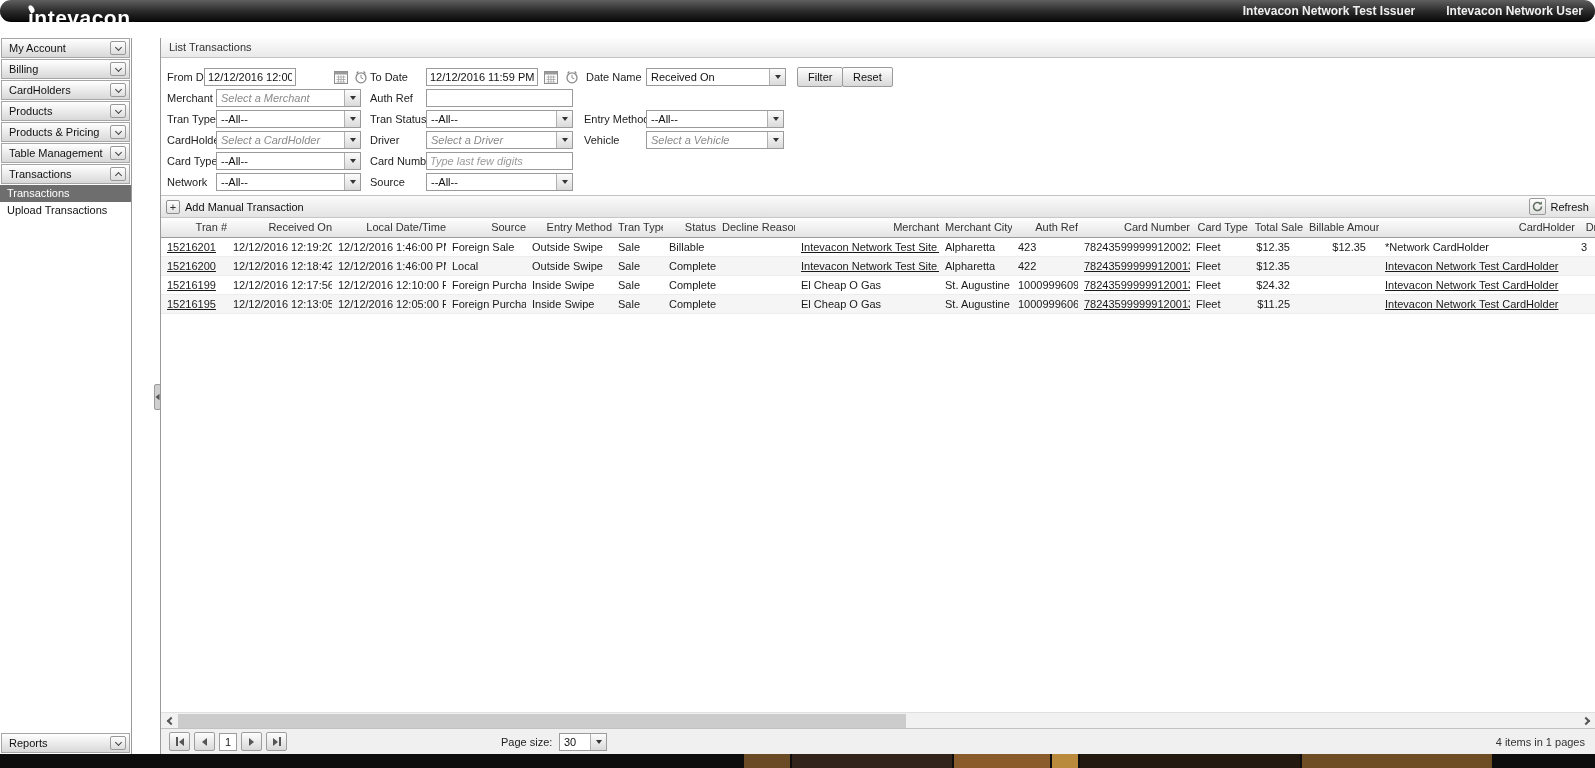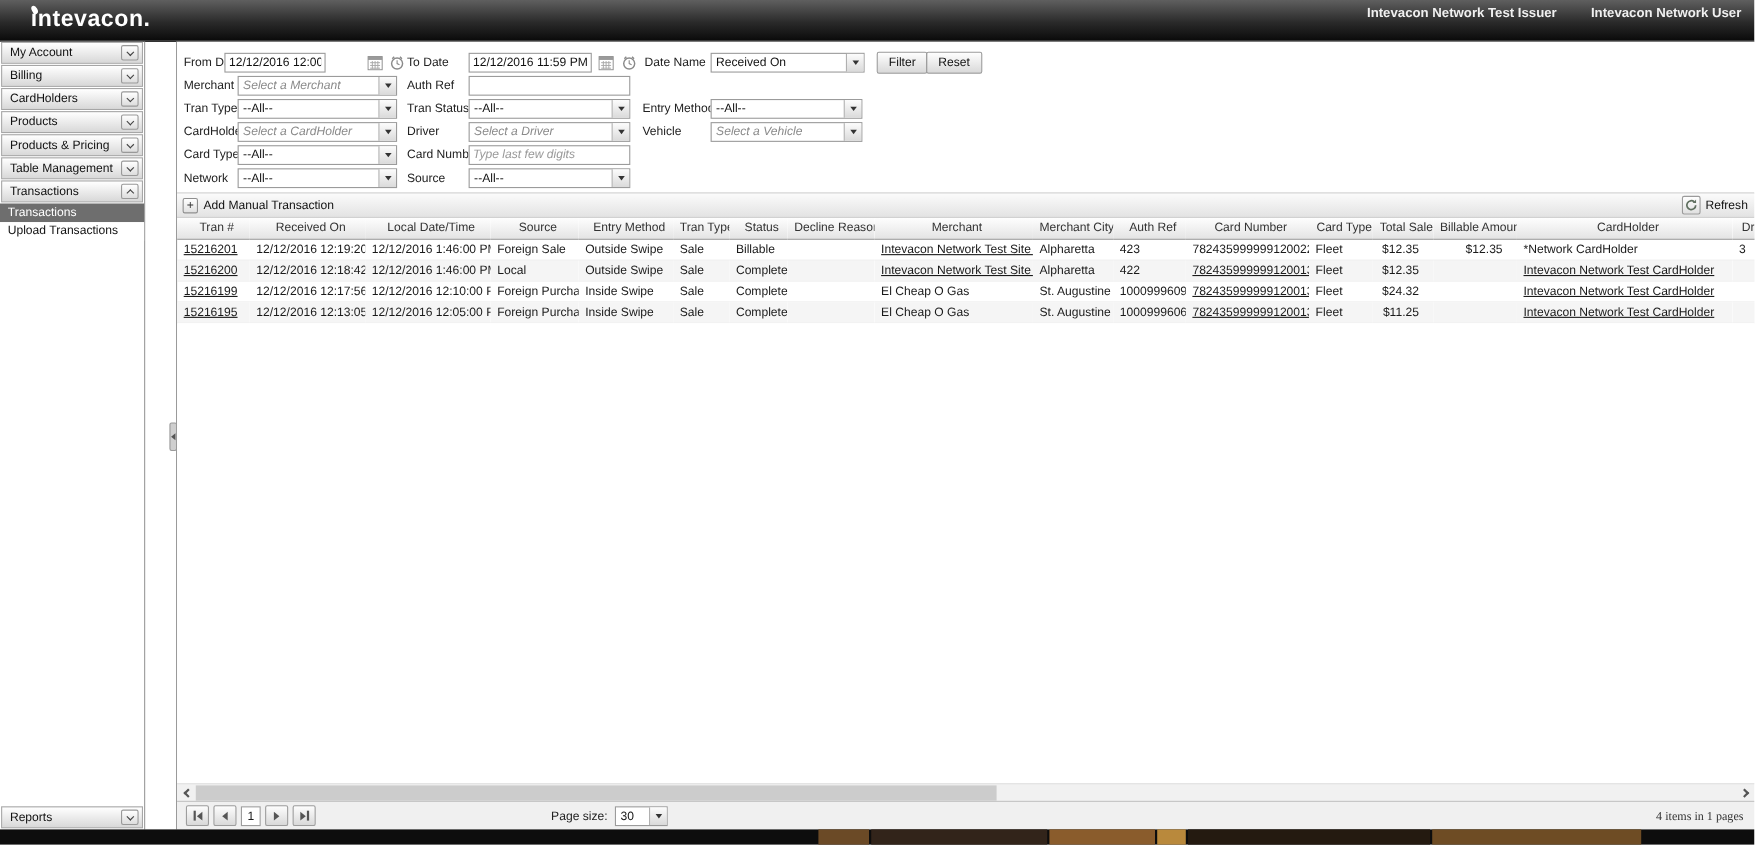--- a/index.html
+++ b/index.html
@@ -2,22 +2,22 @@
 <html><head>
 <meta charset="utf-8">
 <style>
   * { box-sizing: border-box; }
   html,body { margin:0; padding:0; }
   body {
     width:1595px; height:768px; position:relative; overflow:hidden;
     font-family:"Liberation Sans", sans-serif; background:#fff; font-size:11px; color:#1a1a1a;
   }
   
-  .header { position:absolute; top:0; left:0; width:1595px; height:38px;
-    background:linear-gradient(#5f5f5f, #2a2a2a 55%, #0a0a0a); border-bottom:1px solid #000; }
+  .header { position:absolute; top:0; left:0; width:1595px; height:22px;
+    background:linear-gradient(#5f5f5f, #2a2a2a 55%, #0a0a0a); border-bottom:1px solid #000;border-radius:14px; }
   .logo { position:absolute; left:28px; top:6px; font-size:21px; font-weight:bold; color:#fff; letter-spacing:.5px; }
   .logo .flame { position:absolute; left:1px; top:-1px; width:5px; height:8px; background:#fff;
     border-radius:60% 60% 60% 0; transform:rotate(-30deg); }
   .header-right { position:absolute; right:12px; top:4px; }
   .header-right span { color:#f0f0f0; font-size:12px; font-weight:bold; margin-left:28px; }
   
   .sidebar { position:absolute; top:38px; left:0; width:132px; bottom:14px; background:#fff;
     border-right:1px solid #9a9a9a; }
   .acc { position:relative; height:20px; border:1px solid #a6a6a6; background:linear-gradient(#ffffff,#d8d8d8);
     margin:0 1px 1px 1px; display:flex; align-items:center; justify-content:space-between;
@@ -67,21 +67,21 @@
   .plusbox { width:14px; height:14px; border:1px solid #8f8f8f; border-radius:2px;
     background:linear-gradient(#fff,#e0e0e0); font-size:11px; line-height:12px; text-align:center; color:#333; }
   .refreshbtn { position:absolute; right:6px; display:flex; align-items:center; gap:4px; background:none;
     border:none; font:inherit; font-size:11px; color:#111; cursor:pointer; padding:0; }
   .refbox { width:17px; height:17px; border:1px solid #9b9b9b; border-radius:2px;
     background:linear-gradient(#fff,#e0e0e0); display:flex; align-items:center; justify-content:center; }
   
   .tablewrap { flex:0 0 auto; overflow:hidden; width:1435px; }
   table { border-collapse:collapse; table-layout:fixed; width:1454px; }
   thead th { height:19px; background:linear-gradient(#fefefe,#e4e4e4); border-bottom:1px solid #9a9a9a;
-    font-weight:normal; font-size:11px; color:#333; text-align:center; padding:0 0 0 6px;
+    font-weight:normal; font-size:11px; color:#333; text-align:right; padding:0 0 0 6px;
     white-space:nowrap; overflow:hidden; cursor:pointer; }
   tbody td { height:19px; font-size:11px; color:#1a1a1a; padding:0 0 0 6px; white-space:nowrap;
     overflow:hidden; border-bottom:1px solid #ededed; }
   tbody tr:nth-child(even) { background:#f5f5f5; }
   td.num { text-align:right; padding-right:13px; }
   a.celllink { color:#1a1a1a; text-decoration:underline; }
   .filler { flex:1 1 auto; background:#fff; }
   
   .hscroll { height:16px; background:#f1f1f1; position:relative; flex:0 0 auto; border-top:1px solid #e0e0e0; }
   .hs-arrow { position:absolute; top:0; width:16px; height:16px; display:flex; align-items:center;
@@ -96,21 +96,21 @@
   .pgbtn { width:21px; height:19px; border:1px solid #9d9d9d; border-radius:2px;
     background:linear-gradient(#fdfdfd,#d9d9d9); display:flex; align-items:center; justify-content:center;
     gap:1px; margin-right:4px; cursor:pointer; }
   .pgnum { width:18px; height:18px; border:1px solid #9d9d9d; background:#fff; text-align:center;
     line-height:17px; margin-right:4px; }
   .t-l { width:0; height:0; border-top:4px solid transparent; border-bottom:4px solid transparent; border-right:5px solid #555; }
   .t-r { width:0; height:0; border-top:4px solid transparent; border-bottom:4px solid transparent; border-left:5px solid #555; }
   .bar-v { width:2px; height:9px; background:#555; }
   .pgsize-label { position:absolute; left:340px; color:#222; }
   .pgsize-combo { left:398px; top:4px; width:48px; }
-  .pager-summary { position:absolute; right:10px; color:#333;font-family:Liberation Serif, serif; }
+  .pager-summary { position:absolute; right:10px; color:#333; }
   
   .bottomstrip { position:absolute; left:0; bottom:0; width:1595px; height:14px; background:#0d0d0d; }
   .bottomstrip .seg { position:absolute; top:0; height:14px; }
 </style>
 </head>
 <body>
 
 <div class="header">
   <div class="logo"><span class="flame"></span><span>ıntevacon.</span></div>
   <div class="header-right">
@@ -169,20 +169,21 @@
     <span class="acc-btn">
         <i class="chev"></i>
       </span>
   </div>
 </div>
 <div class="handle">
     <i class="t-l"></i>
   </div>
 
 <div class="main">
+  <div class="titlebar">List Transactions</div>
 
   <div class="filterpanel">
 
     <span class="f-label r1" style="left:6px">From Date</span>
     <input class="tinput r1" style="left: 43px; width: 92px;" value="12/12/2016 12:00 AM">
     <span class="ficon r1" style="left:172px">
       <svg width="14" height="14" viewBox="0 0 14 14">
           <rect x="0.5" y="1.5" width="13" height="12" fill="#fff" stroke="#8a8a8a"></rect>
           <rect x="0.5" y="1.5" width="13" height="3" fill="#9a9a9a"></rect>
           <path d="M2.5 7h9M2.5 9.5h9M2.5 12h9M4.5 5.5v7M7 5.5v7M9.5 5.5v7" stroke="#aaa" stroke-width="0.9" fill="none"></path>

